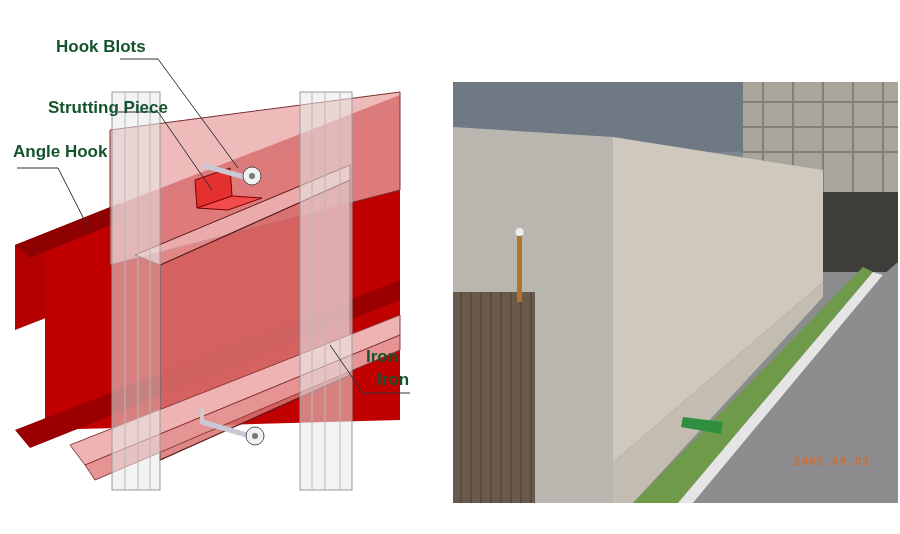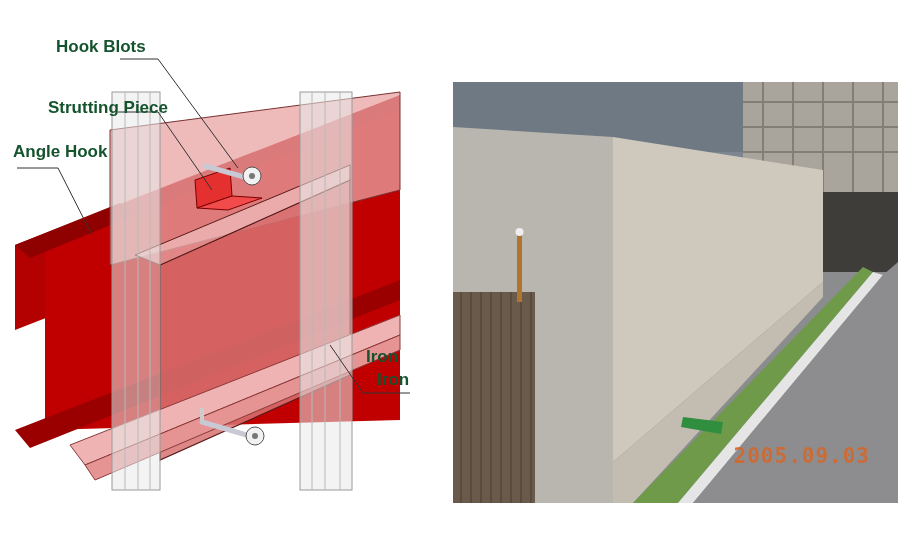--- a/index.html
+++ b/index.html
@@ -1,21 +1,21 @@
 <!DOCTYPE html>
 <html><head>
 <meta charset="utf-8">
 <style>
   html, body { margin:0; padding:0; background:#ffffff; }
   body { width:900px; height:534px; position:relative; overflow:hidden; font-family:"Liberation Sans", sans-serif; }
   .panel { position:absolute; }
   #diagram { left:0; top:0; width:440px; height:534px; }
   #photo { left:453px; top:82px; width:445px; height:421px; overflow:hidden; background:#8a8c8e; }
   .label { position:absolute; font-family:"Liberation Sans", sans-serif; font-weight:bold; font-size:17px; color:#14532d; white-space:nowrap; line-height:1.05; }
-  .datestamp { position:absolute; right:28px; bottom:35px; font-family:"DejaVu Sans Mono", monospace; font-size:21px; font-weight:bold; color:#d2692e; letter-spacing:1px; opacity:.9; }
+  .datestamp { position:absolute; right:28px; bottom:35px; font-family:"DejaVu Sans Mono", monospace; font-size:11px; font-weight:bold; color:#d2692e; letter-spacing:1px; opacity:.9; }
 </style>
 </head>
 <body>
 
 <div id="diagram" class="panel">
   <svg width="440" height="534" viewBox="0 0 440 534">
 
     <polygon points="15,245 400,95 400,180 15,330" fill="#b30000"></polygon>
     <polygon points="45,250 400,110 400,420 45,430" fill="#c00000"></polygon>
 

